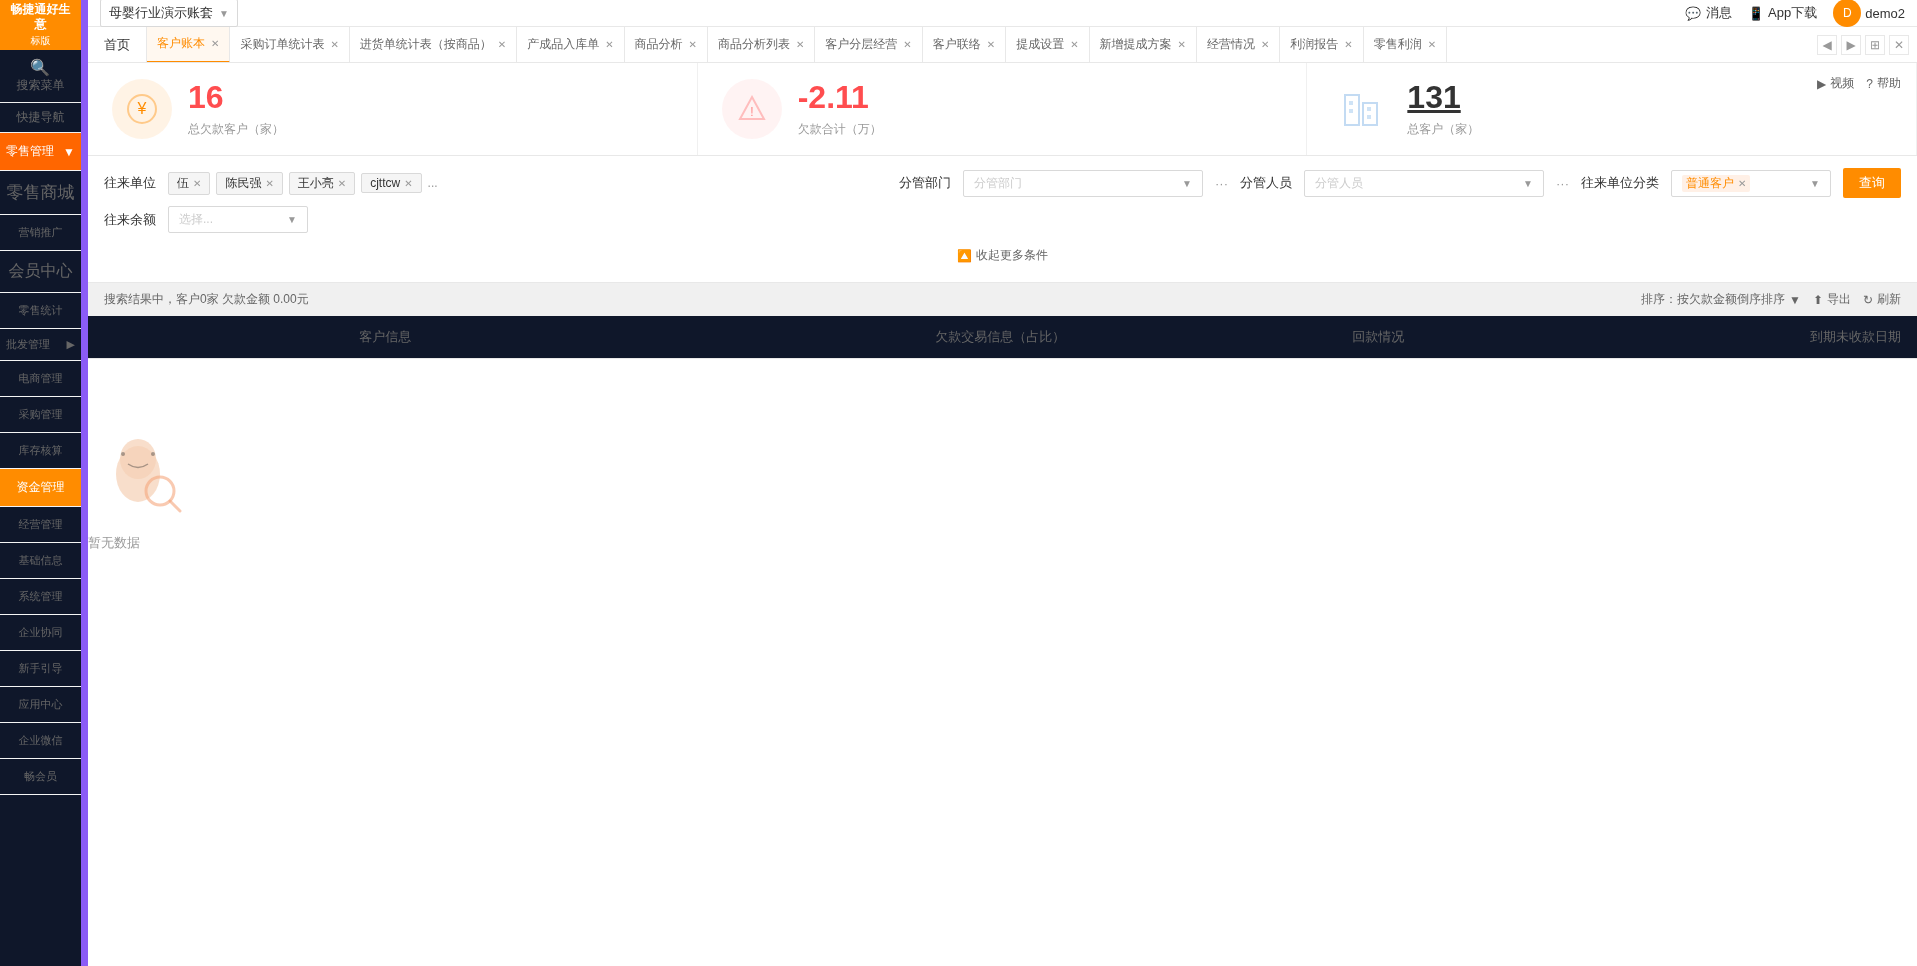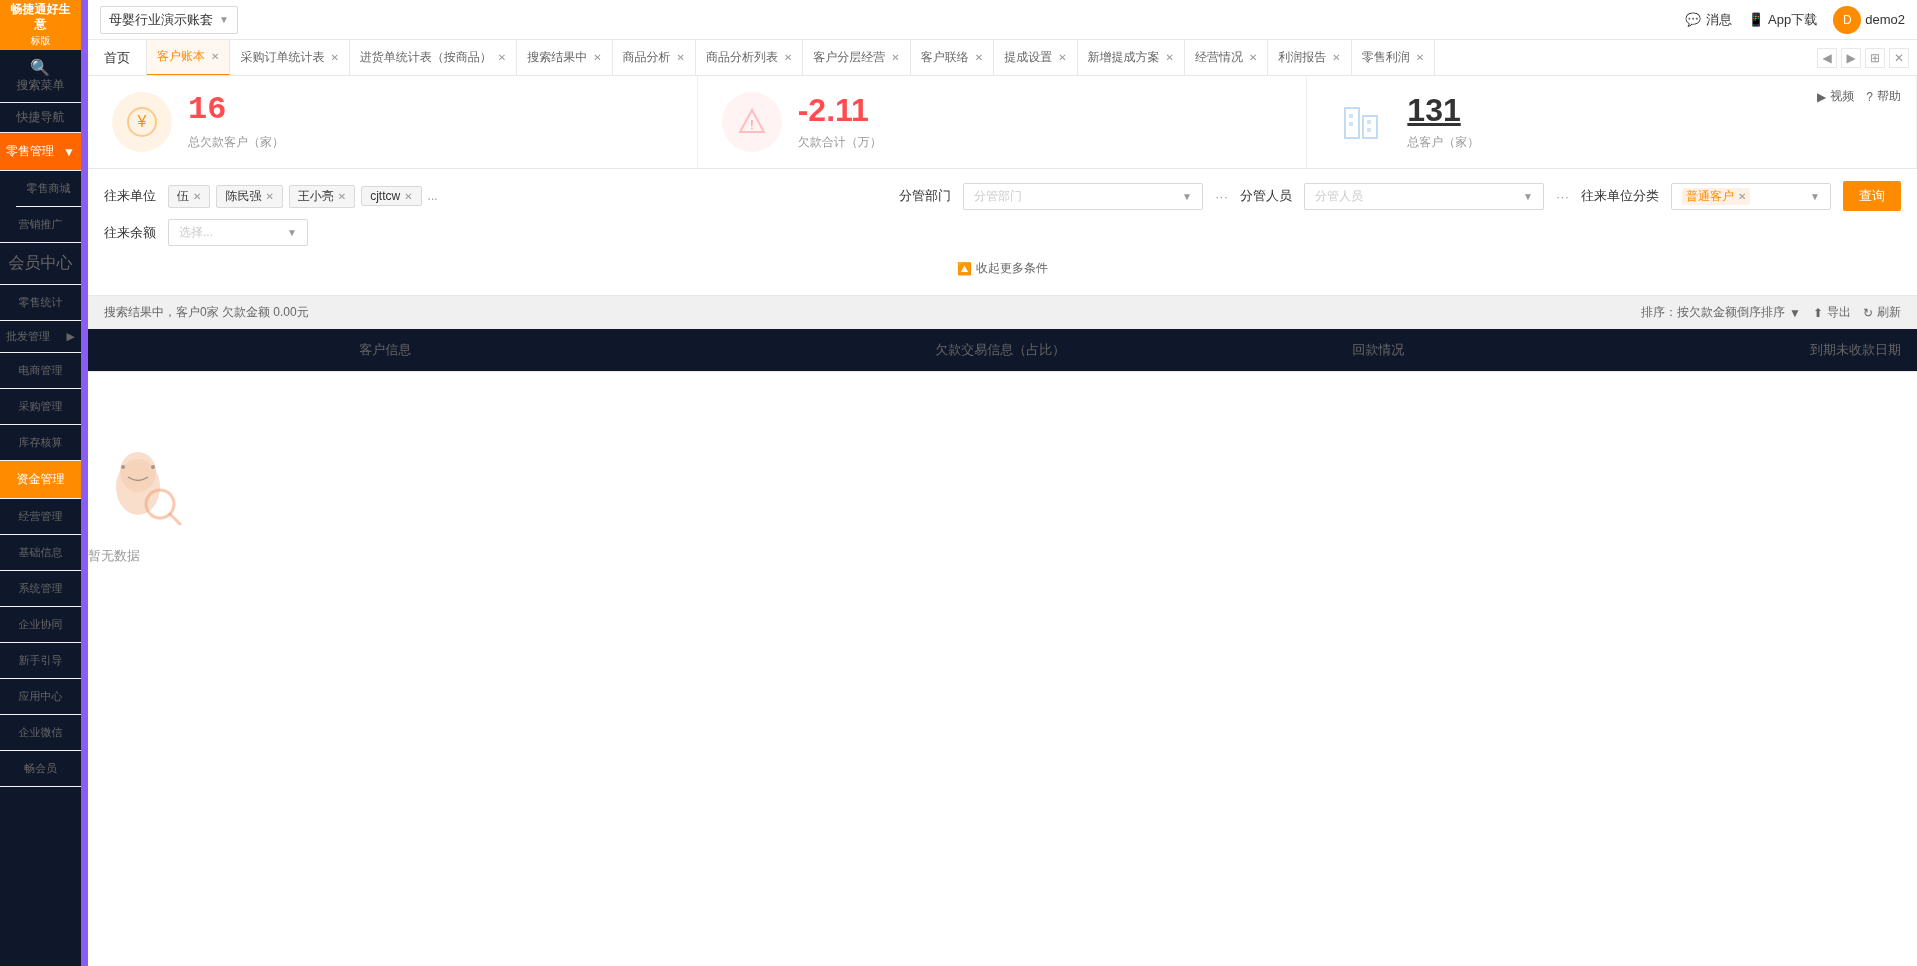--- a/index.html
+++ b/index.html
@@ -31,21 +31,21 @@
     .tab-arrow-btn { width: 20px; height: 20px; display: flex; align-items: center; justify-content: center; cursor: pointer; color: #999; font-size: 12px; border: 1px solid #e8e8e8; background: #fff; }
     .header-action { display: flex; align-items: center; gap: 4px; cursor: pointer; }
 
     
     .content-area { flex: 1; display: flex; flex-direction: column; overflow: hidden; background: #f5f5f5; }
 
     
     .stats-bar { background: #fff; display: flex; align-items: stretch; border-bottom: 1px solid #e8e8e8; flex-shrink: 0; position: relative; }
     .stat-block { flex: 1; display: flex; align-items: center; padding: 16px 24px; border-right: 1px solid #f0f0f0; position: relative; min-height: 90px; }
     .stat-value { font-size: 32px; font-weight: bold; line-height: 1; }
-    .stat-value.red { color: #ff4d4f; font-family: Liberation Mono, monospace; }
+    .stat-value.red { color: #ff4d4f; }
     .stat-value.dark { color: #333; text-decoration: underline; }
     .stat-value.negative { color: #ff4d4f; }
     .stat-label { font-size: 12px; color: #999; margin-top: 8px; }
     .stat-info { display: flex; flex-direction: column; }
     .stats-top-right { position: absolute; right: 16px; top: 12px; display: flex; align-items: center; gap: 12px; font-size: 12px; color: #666; }
 
     
     .filter-area { background: #fff; padding: 12px 16px; border-bottom: 1px solid #e8e8e8; flex-shrink: 0; }
     .filter-row { display: flex; align-items: center; gap: 12px; margin-bottom: 8px; flex-wrap: wrap; }
     .filter-label { font-size: 13px; color: #333; white-space: nowrap; }
@@ -66,21 +66,21 @@
     .table-container { flex: 1; background: #fff; overflow: auto; }
     .data-table { width: 100%; border-collapse: collapse; }
     .data-table th { text-align: right; padding: 12px 16px; font-size: 13px; color: #666; font-weight: normal; border-bottom: 1px solid #e8e8e8; background: #0f172a; }
     .data-table td { padding: 12px 16px; font-size: 13px; border-bottom: 1px solid #f5f5f5; }
 
     
     .empty-state { display: flex; flex-direction: column; justify-content: center; padding: 60px 0; }
     .empty-text { font-size: 13px; color: #999; }
 
     
-    .top-nav { background: #fff; display: flex; align-items: center; padding: 0 12px; height: 40px; border-bottom: 1px solid #e8e8e8; flex-shrink: 0; }
+    .top-nav { background: #fff; display: flex; align-items: center; padding: 0 12px; height: 27px; border-bottom: 1px solid #e8e8e8; flex-shrink: 0; }
     .industry-select { display: flex; align-items: center; gap: 6px; font-size: 13px; color: #333; cursor: pointer; padding: 4px 8px; border: 1px solid #d9d9d9; border-radius: 2px; background: #fff; }
 
     
     .btn-orange { background: #ff8c00; color: #fff; border: none; padding: 6px 16px; border-radius: 2px; cursor: pointer; font-size: 13px; }
 
     
     .tag-selected { background: #fff0e6; border-color: #ff8c00; color: #ff8c00; }
 
     
     .icon-circle-orange { width: 60px; height: 60px; border-radius: 50%; background: rgba(255, 140, 0, 0.1); display: flex; align-items: center; justify-content: center; font-size: 28px; color: #ff8c00; }
@@ -103,21 +103,21 @@
       <div>搜索菜单</div>
     </div>
     <div class="sidebar-nav">
       <div>快捷导航</div>
     </div>
 
     <div class="sidebar-menu-item active-parent" style="background:#ff6600;color:#fff;display:flex;align-items:center;justify-content:space-between;padding:10px 6px;">
       <span>零售管理</span>
         <span>▼</span>
     </div>
-    <div class="sidebar-menu-item" style="font-size:11px;color:#666;margin-left:16px;">零售商城</div>
+    <div class="sidebar-menu-item" style="font-size:17px;color:#666;">零售商城</div>
     <div class="sidebar-menu-item" style="font-size:11px;color:#666;">营销推广</div>
     <div class="sidebar-menu-item" style="font-size:16px;color:#666;">会员中心</div>
     <div class="sidebar-menu-item" style="font-size:11px;color:#666;">零售统计</div>
     <div class="sidebar-menu-item" style="display:flex;align-items:center;justify-content:space-between;font-size:11px;color:#666;padding:8px 6px;">
       <span>批发管理</span>
         <span>▶</span>
     </div>
     <div class="sidebar-menu-item" style="font-size:11px;color:#666;">电商管理</div>
     <div class="sidebar-menu-item" style="font-size:11px;color:#666;">采购管理</div>
     <div class="sidebar-menu-item" style="font-size:11px;color:#666;">库存核算</div>
@@ -163,21 +163,21 @@
       </div>
       <div class="tab-item">
         <span>采购订单统计表</span>
         <span class="tab-close">✕</span>
       </div>
       <div class="tab-item">
         <span>进货单统计表（按商品）</span>
         <span class="tab-close">✕</span>
       </div>
       <div class="tab-item">
-        <span>搜索结果中</span>
+        <span>产成品入库单</span>
         <span class="tab-close">✕</span>
       </div>
       <div class="tab-item">
         <span>商品分析</span>
         <span class="tab-close">✕</span>
       </div>
       <div class="tab-item">
         <span>商品分析列表</span>
         <span class="tab-close">✕</span>
       </div>

